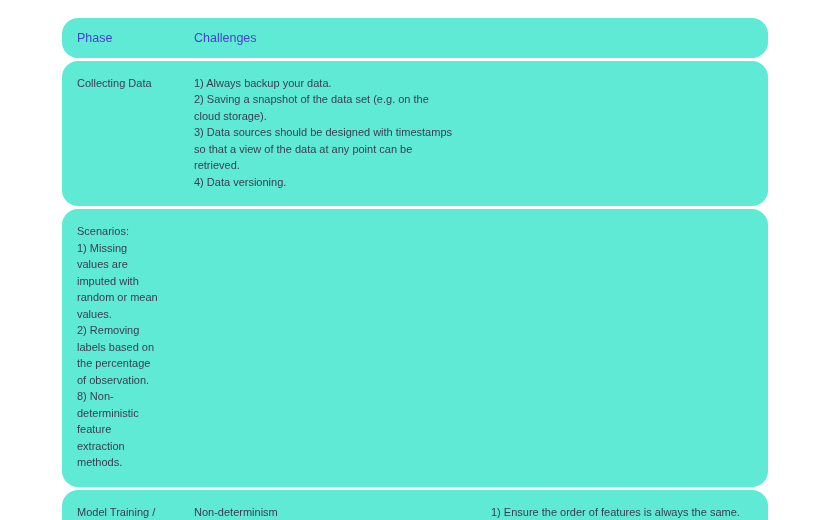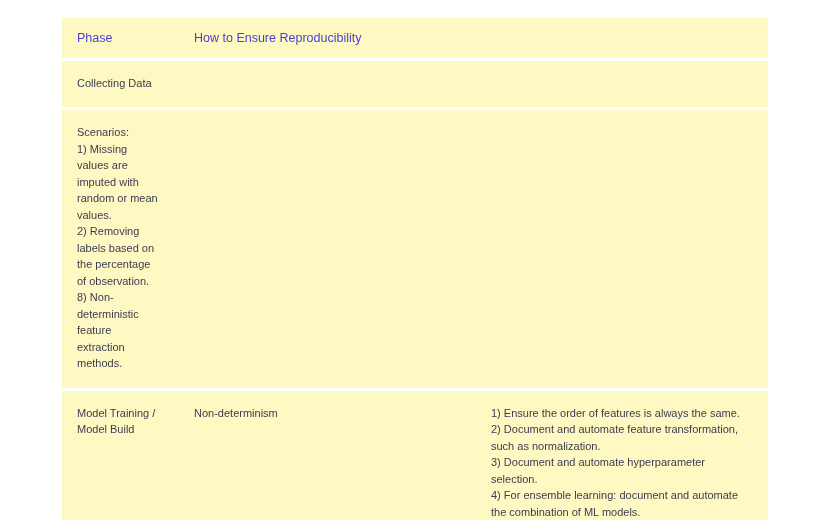--- a/index.html
+++ b/index.html
@@ -15,22 +15,23 @@
     box-sizing: border-box;
     padding-top: 18px;
   }
   .ml-table {
     width: 706px;
     margin-left: 62px;
   }
   .t-row {
     display: grid;
     grid-template-columns: 117px 297px 292px;
-    background: #fef9c3;
+    background: #5eead4;
     margin-bottom: 3px;
+    border-radius: 16px;
   }
   .t-row:last-child { margin-bottom: 0; }
   .cell {
     box-sizing: border-box;
     padding: 14px 18px 16px 15px;
     font-size: 11px;
     line-height: 1.5;
     color: #3c3c50;
     white-space: pre-line;
   }
@@ -43,25 +44,29 @@
   }
 </style>
 </head>
 <body>
 
 <div class="page">
   <div class="ml-table">
 
     <div class="t-row header-row">
       <div class="cell">Phase</div>
-      <div class="cell">How to Ensure Reproducibility</div>
+      <div class="cell">Challenges</div>
     </div>
 
     <div class="t-row">
       <div class="cell">Collecting Data</div>
+      <div class="cell">1) Always backup your data.
+2) Saving a snapshot of the data set (e.g. on the cloud storage).
+3) Data sources should be designed with timestamps so that a view of the data at any point can be retrieved.
+4) Data versioning.</div>
     </div>
 
     <div class="t-row">
       <div class="cell">Scenarios:
 1) Missing values are imputed with random or mean values.
 2) Removing labels based on the percentage of observation.
 8) Non-deterministic feature extraction methods.</div>
     </div>
 
     <div class="t-row">

